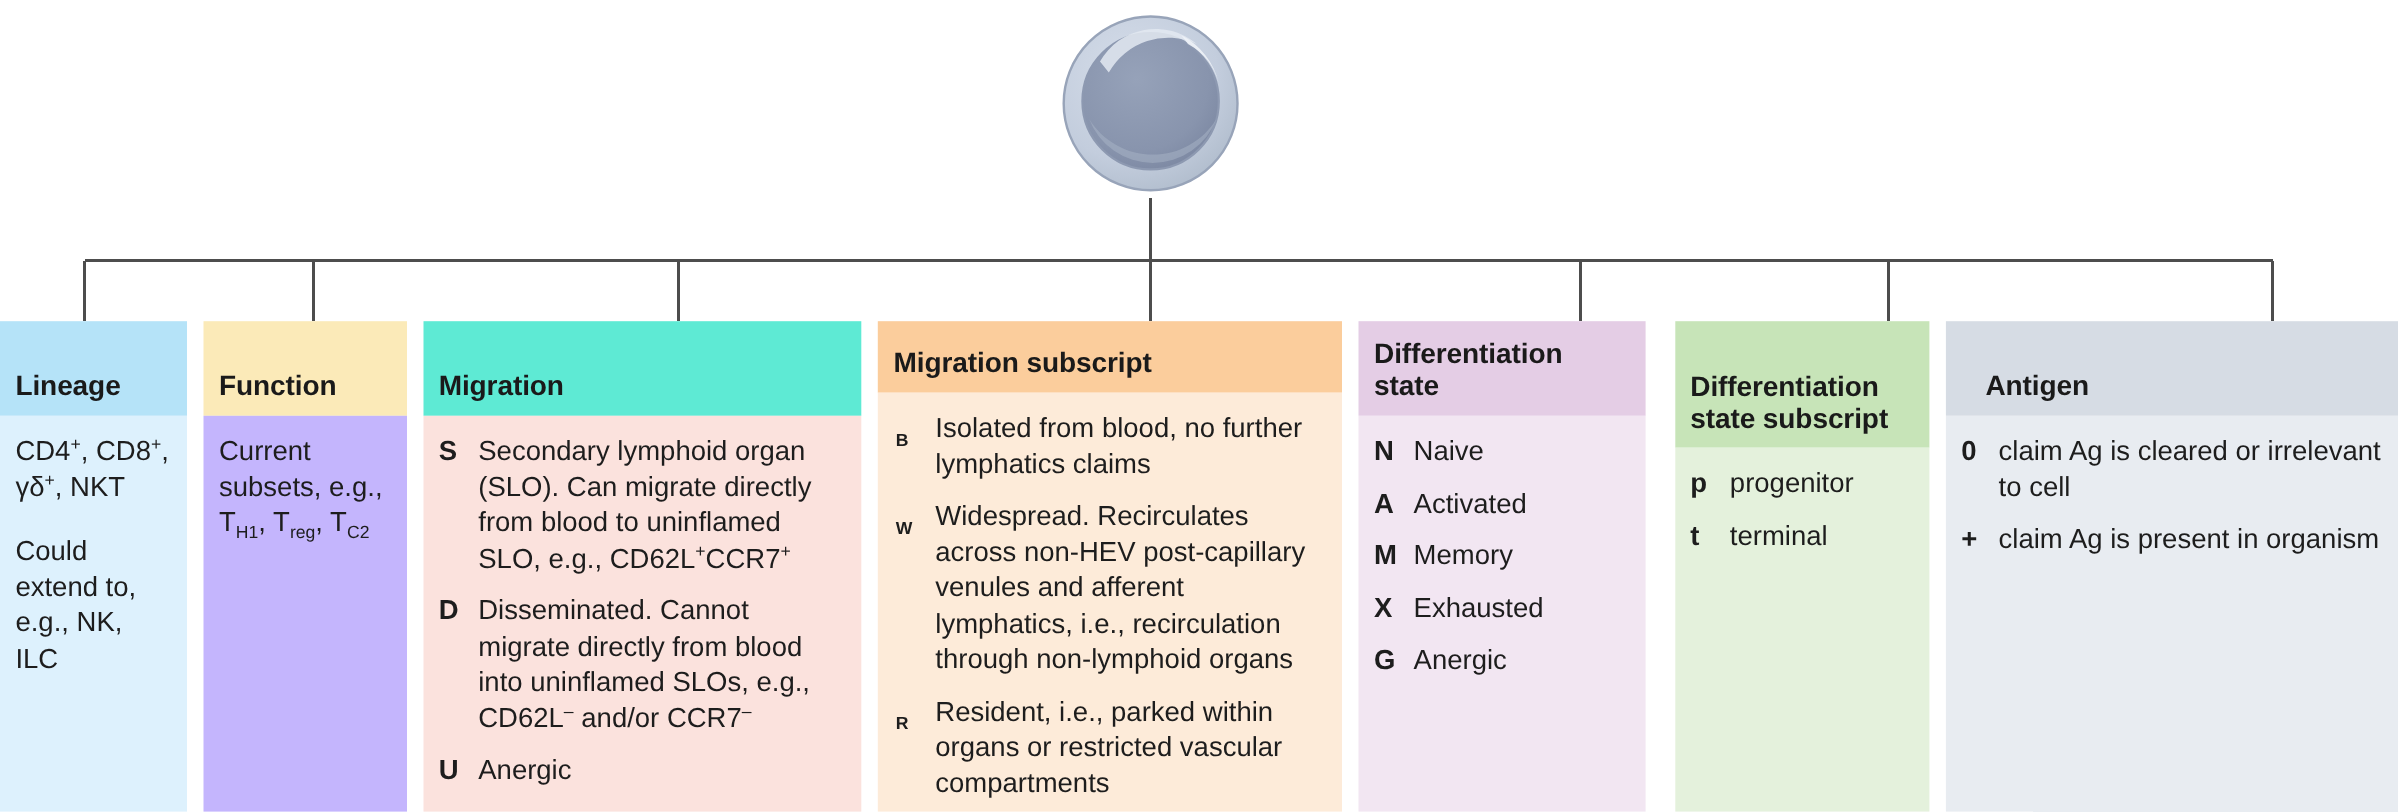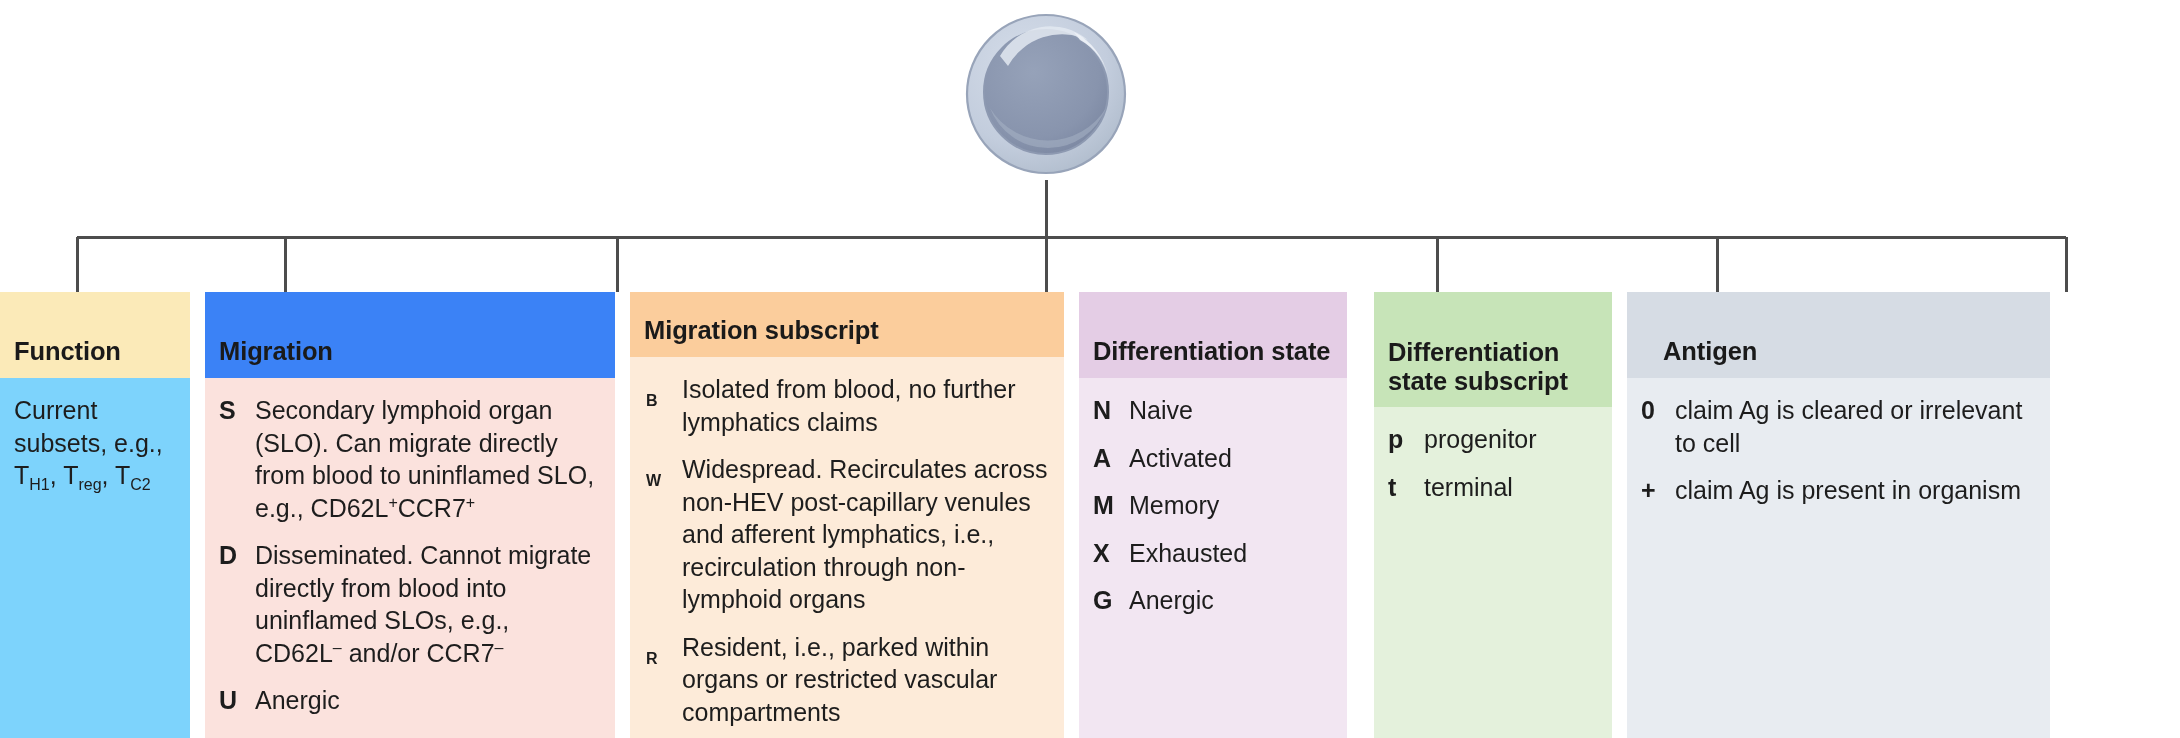--- a/index.html
+++ b/index.html
@@ -120,22 +120,22 @@
   #col-function     { width: 190px; }
   #col-migration    { width: 410px; }
   #col-migsub       { width: 434px; }
   #col-diffstate    { width: 268px; }
   #col-diffsub      { width: 250px; padding-left: 12px; }
   #col-antigen      { width: 423px; margin-right: 0; }
 
   #col-lineage   .col-header { background: #b5e3f8; }
   #col-lineage   .col-body   { background: #ddf1fd; }
   #col-function  .col-header { background: #fbeab8; }
-  #col-function  .col-body   { background: #7dd3fc; }
-  #col-migration .col-header { background: #3b82f6; }
+  #col-function  .col-body   { background: #c4b5fd; }
+  #col-migration .col-header { background: #5eead4; }
   #col-migration .col-body   { background: #fbe2dd; }
   #col-migsub    .col-header { background: #fbcd9c; }
   #col-migsub    .col-body   { background: #fdebd9; }
   #col-diffstate .col-header { background: #e4cde5; }
   #col-diffstate .col-body   { background: #f2e6f2; }
   #col-diffsub   .col-header { background: #c7e4b8; }
   #col-diffsub   .col-body   { background: #e4f1dc; }
   #col-antigen   .col-header { background: #d6dce4; padding-left: 36px; }
   #col-antigen   .col-body   { background: #e8ecf1; }
 </style>
@@ -173,20 +173,27 @@
     <line x1="285" y1="87" x2="285" y2="142"></line>
     <line x1="617" y1="87" x2="617" y2="142"></line>
     <line x1="1437" y1="87" x2="1437" y2="142"></line>
     <line x1="1717" y1="87" x2="1717" y2="142"></line>
     <line x1="2066" y1="87" x2="2066" y2="142"></line>
   </g>
 </svg>
 
 <div id="columns">
 
+  <div class="column" id="col-lineage">
+    <div class="col-header">Lineage</div>
+    <div class="col-body">
+      <p class="para">CD4<sup>+</sup>, CD8<sup>+</sup>, γδ<sup>+</sup>, NKT</p>
+      <p class="para">Could extend to, e.g., NK, ILC</p>
+    </div>
+  </div>
 
   <div class="column" id="col-function">
     <div class="col-header">Function</div>
     <div class="col-body">
       <p class="para">Current subsets, e.g., T<sub>H1</sub>, T<sub>reg</sub>, T<sub>C2</sub></p>
     </div>
   </div>
 
   <div class="column" id="col-migration">
     <div class="col-header">Migration</div>

